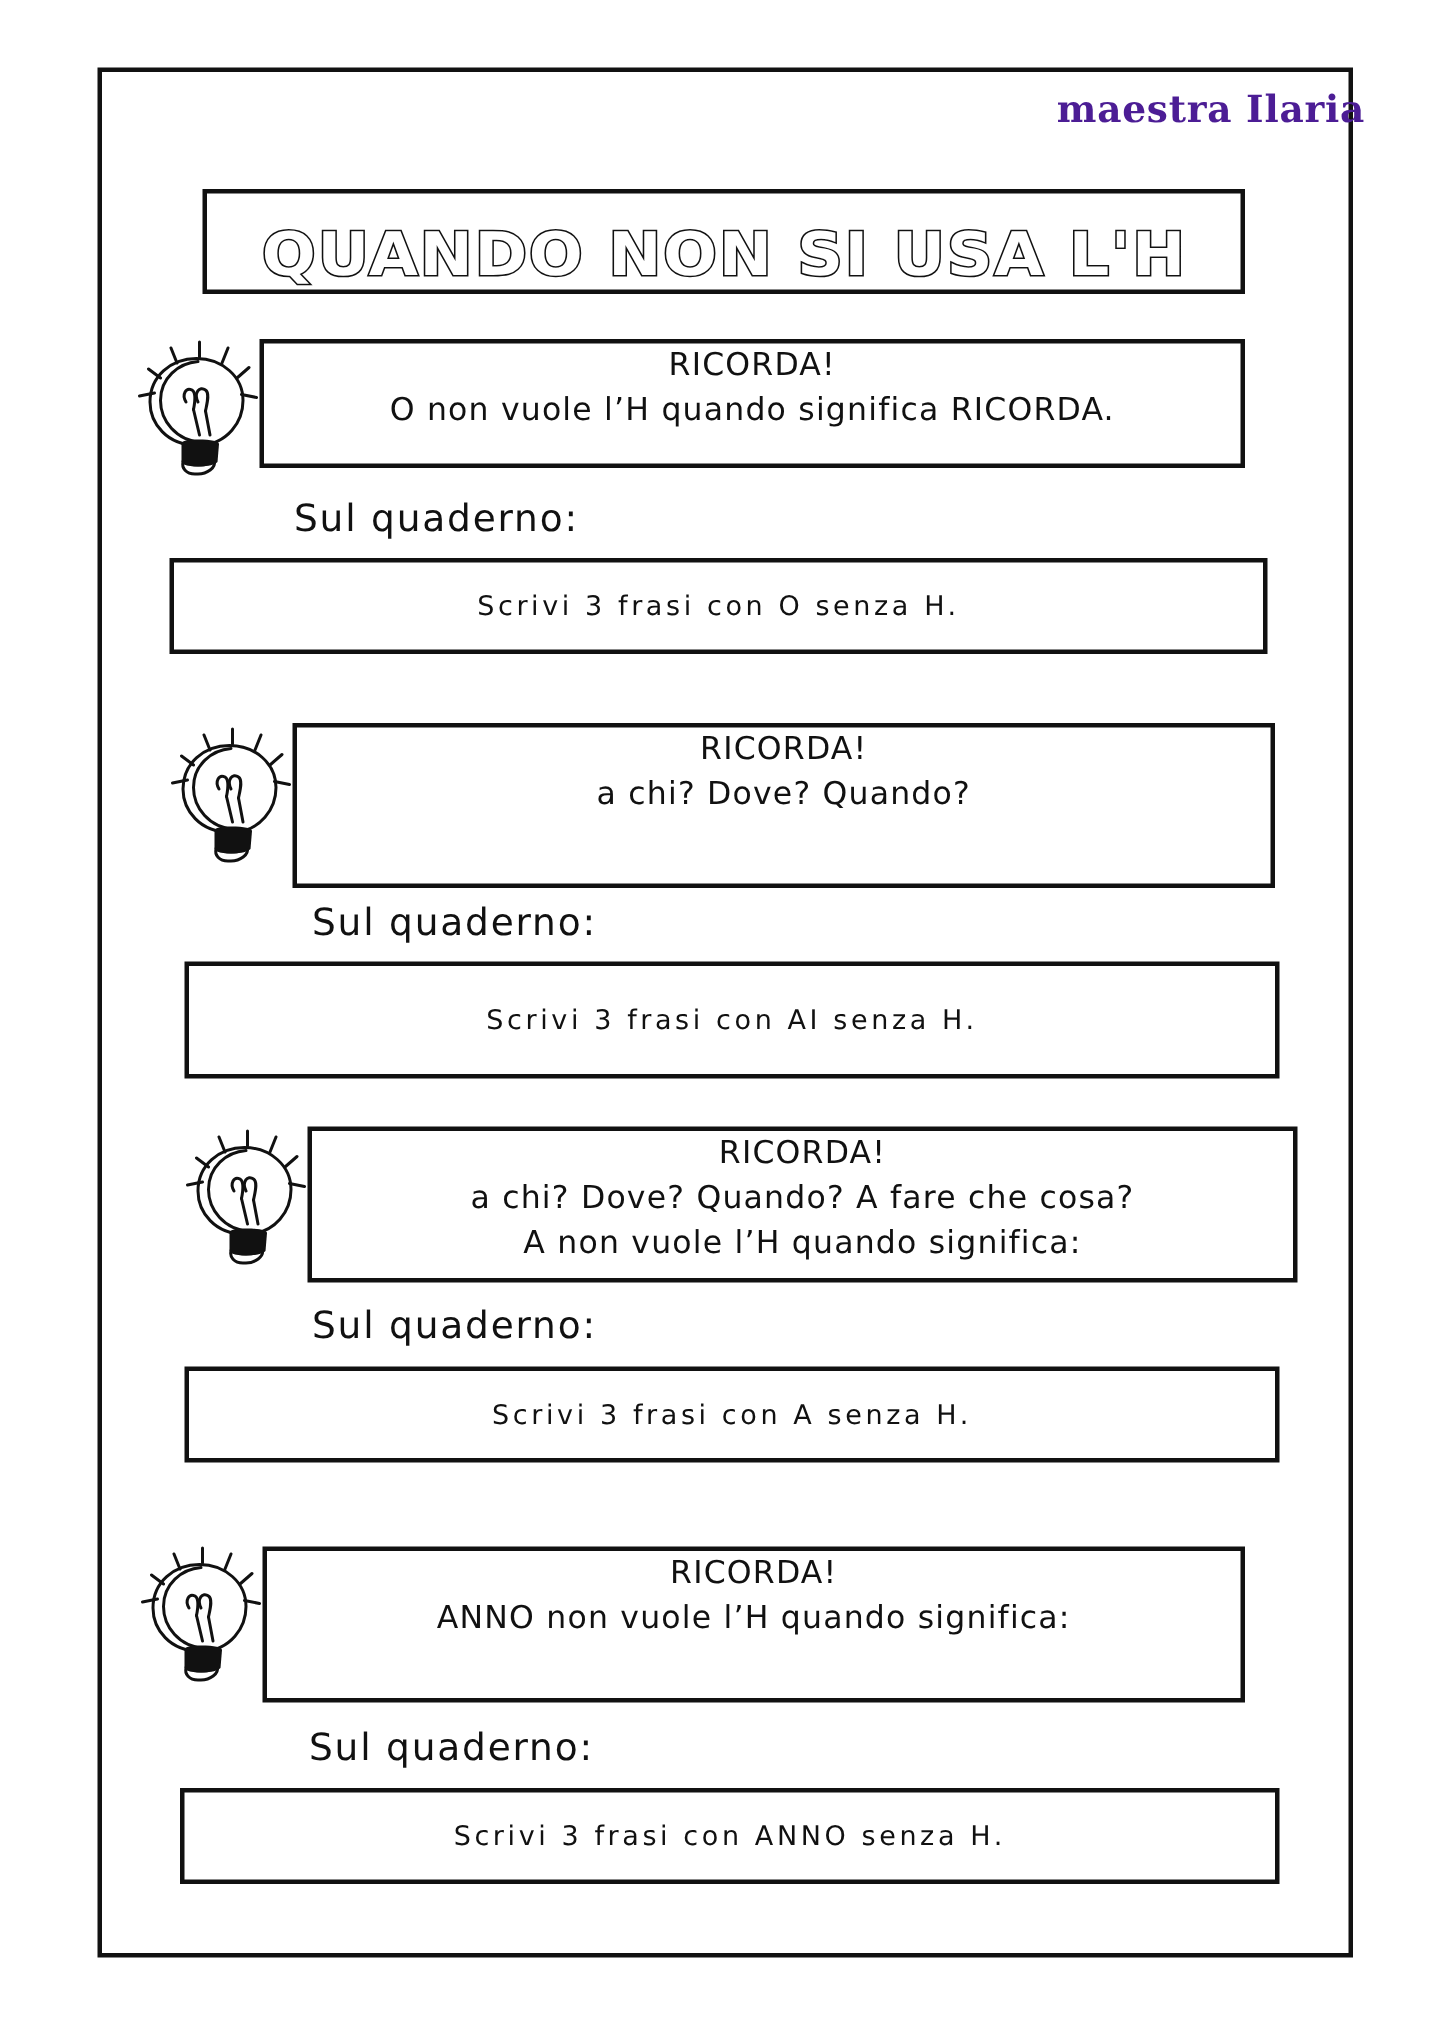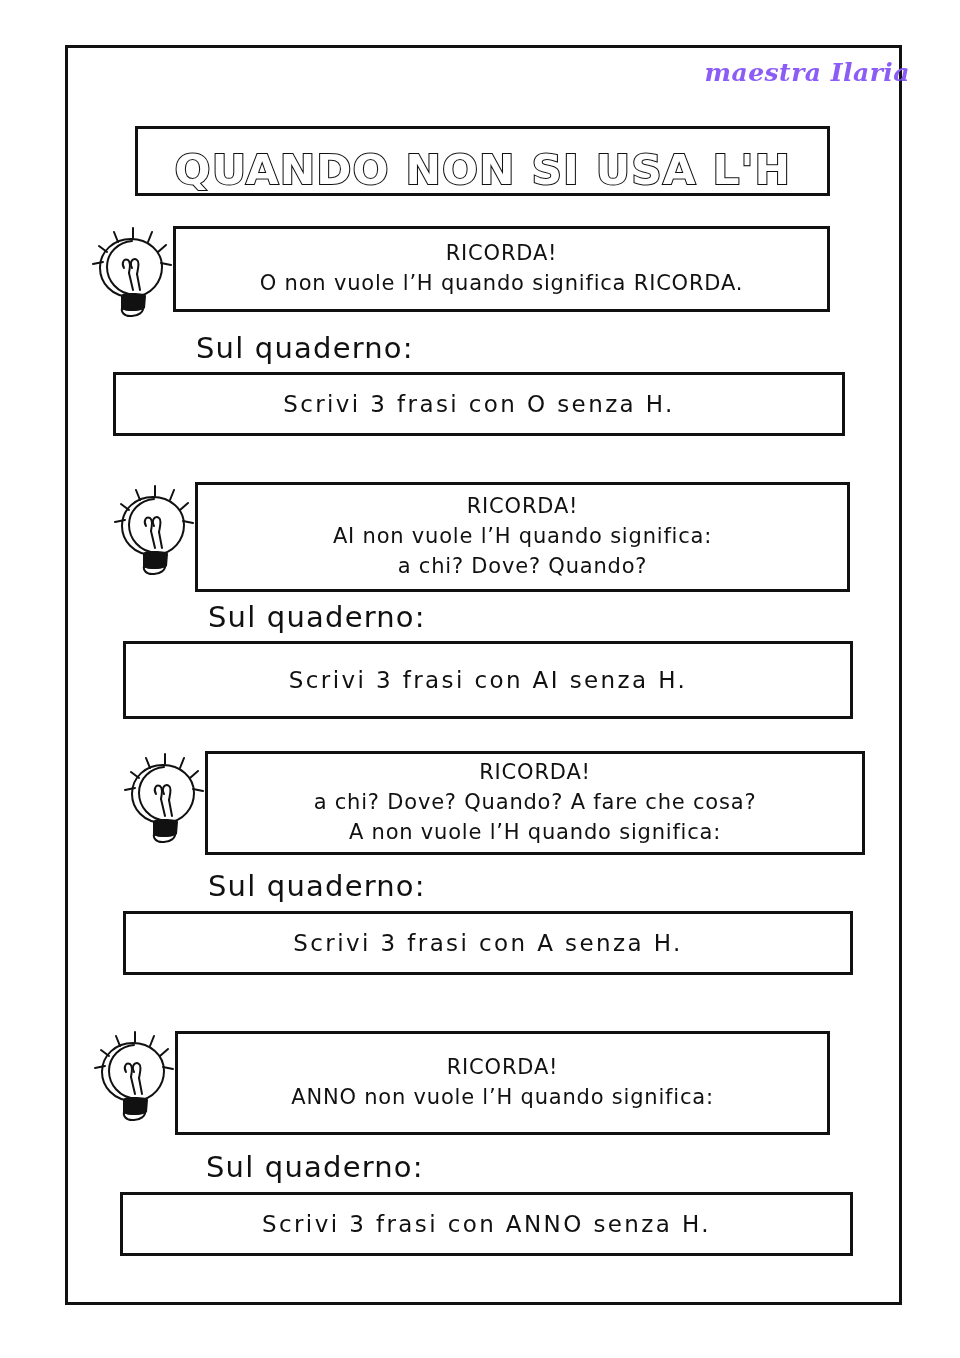--- a/index.html
+++ b/index.html
@@ -25,25 +25,24 @@
     border: 3px solid #111111;
     box-sizing: border-box;
   }
 
   
   #brand {
     position: absolute;
     right: 50px;
     top: 58px;
     font-family: "DejaVu Serif", serif;
-    font-style: italic;
     font-weight: bold;
     font-size: 25px;
     letter-spacing: 0.5px;
-    color: #8b5cf6;
+    color: #4c1d95;
     white-space: nowrap;
   }
 
   
   #title-box {
     position: absolute;
     left: 135px;
     top: 126px;
     width: 695px;
     height: 70px;
@@ -76,53 +75,53 @@
   .bulb svg { display: block; width: 100%; height: 100%; }
 
   .ricorda-box {
     position: absolute;
     border: 3px solid #111111;
     box-sizing: border-box;
     background: #ffffff;
     display: flex;
     flex-direction: column;
     align-items: center;
-    justify-content: center;
+    justify-content: flex-start;
   }
   .ricorda-line {
     font-family: "DejaVu Sans", sans-serif;
     font-size: 21px;
     color: #111111;
     letter-spacing: 0.8px;
     line-height: 1.42;
     white-space: nowrap;
     text-align: center;
   }
 
   .quaderno {
     position: absolute;
     font-family: "DejaVu Sans", sans-serif;
-    font-size: 29px;
+    font-size: 25px;
     letter-spacing: 1.2px;
     color: #111111;
     white-space: nowrap;
   }
 
   .task-box {
     position: absolute;
     border: 3px solid #111111;
     box-sizing: border-box;
     background: #ffffff;
     display: flex;
     align-items: center;
     justify-content: center;
   }
   .task-text {
     font-family: "DejaVu Sans", sans-serif;
-    font-size: 23px;
+    font-size: 18px;
     letter-spacing: 2.4px;
     color: #111111;
     white-space: nowrap;
   }
 </style>
 </head>
 <body>
 
 <div id="page-frame"></div>
 
@@ -173,21 +172,20 @@
         <path d="M41 49 L45 66 M49 50 L52 66"></path>
         <path d="M5 40 L15 38 M11 22 L19 28 M26 8 L30 18 M45 4 L45 14 M64 8 L60 18 M78 21 L70 28 M83 41 L73 39"></path>
         <path d="M42 92 C36 92 33 88 34 84 C36 85 40 86 44 86 C49 86 53 85 55 83 C56 88 50 92 44 92 Z"></path>
       </g>
       <path d="M33 72 C33 70 36 69 44 69 C53 69 58 70 58 72 L57 84 C55 86 50 87 44 87 C38 87 34 86 33 84 Z" fill="#111111"></path>
     </svg>
   </div>
 
   <div class="ricorda-box" style="left:195px; top:482px; width:655px; height:110px;">
     <div class="ricorda-line">RICORDA!</div>
-    <div class="ricorda-line">AI non vuole l’H quando significa:</div>
     <div class="ricorda-line">a chi? Dove? Quando?</div>
   </div>
 
   <div class="quaderno" style="left:208px; top:600px;">Sul quaderno:</div>
 
   <div class="task-box" style="left:123px; top:641px; width:730px; height:78px;">
     <span class="task-text">Scrivi 3 frasi con AI senza H.</span>
   </div>
 </div>
 

